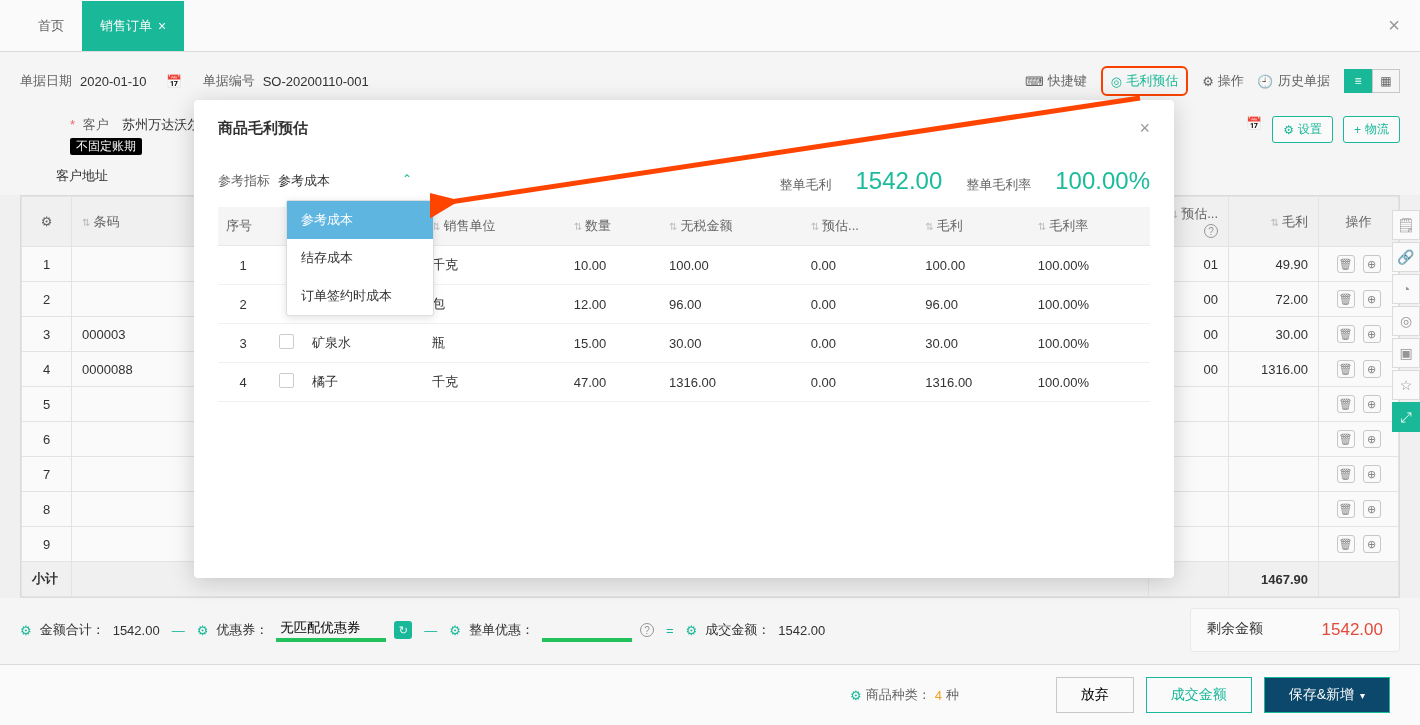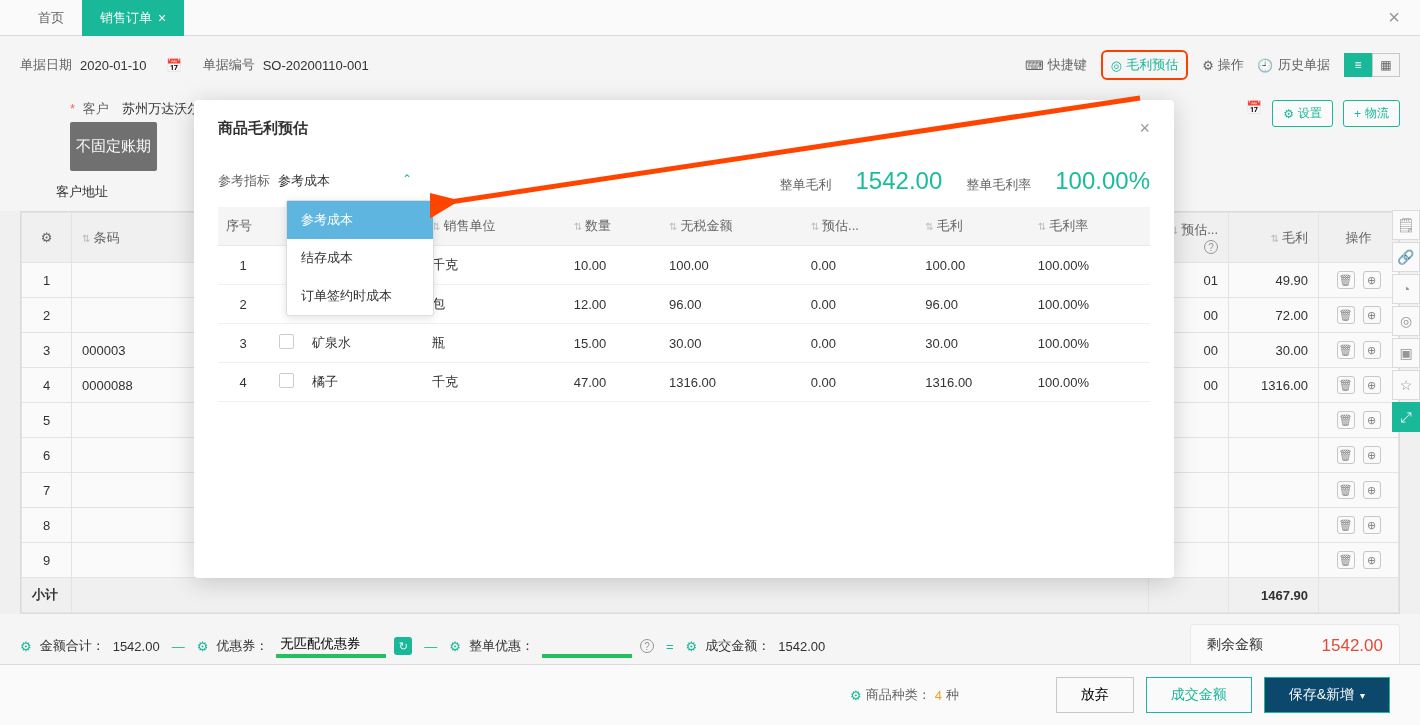--- a/index.html
+++ b/index.html
@@ -1,19 +1,19 @@
 <!DOCTYPE html>
 <html><head>
 <meta charset="utf-8">
 <style>
 * { box-sizing: border-box; margin: 0; padding: 0; }
 body { font-family: "Helvetica Neue", Arial, "PingFang SC", "Microsoft YaHei", sans-serif; font-size: 13px; color: #333; background: #f5f5f5; width: 1420px; height: 725px; overflow: hidden; position: relative; }
 
 
-.top-bar { display: flex; align-items: center; background: #fff; border-bottom: 1px solid #e0e0e0; height: 36px; padding-left: 20px; }
+.top-bar { display: flex; align-items: center; background: #fff; border-bottom: 1px solid #e0e0e0; height: 52px; padding-left: 20px; }
 .top-tab { padding: 0 18px; height: 50px; display: flex; align-items: center; color: #666; cursor: pointer; }
 .top-tab.active { background: #1abc9c; color: #fff; font-weight: 500; }
 .top-tab .close-x { margin-left: 6px; font-size: 14px; }
 .top-close { margin-left: auto; margin-right: 20px; font-size: 20px; color: #999; cursor: pointer; }
 
 
 .doc-header { display: flex; align-items: center; padding: 14px 20px; background: #fafafa; position: relative; }
 .doc-header .lbl { color: #666; margin-right: 8px; }
 .doc-header .val { color: #333; margin-right: 20px; }
 .doc-header .cal-icon { color: #1abc9c; margin-right: 20px; }
@@ -22,21 +22,21 @@
 .toolbar-link.highlighted { border: 2px solid #ff4400; border-radius: 6px; padding: 4px 8px; color: #1abc9c; }
 .view-toggle { display: flex; }
 .view-toggle div { width: 28px; height: 24px; border: 1px solid #ccc; display:flex; align-items:center; justify-content:center; font-size:12px; color:#666; }
 .view-toggle div.active { background:#1abc9c; color:#fff; border-color:#1abc9c; }
 
 
 .cust-row { display:flex; align-items:flex-start; padding: 6px 20px 6px 70px; background:#fafafa; position:relative; }
 .cust-row .req { color:#f56c6c; margin-right:4px; }
 .cust-row .lbl { color:#666; margin-right:10px; }
 .cust-row .cust-name { color:#333; }
-.cust-badge { background:#737373; color:#fff; font-size:15px; padding:15px 6px; border-radius:2px; margin-top:4px; display:inline-block; }
+.cust-badge { background:#000000; color:#fff; font-size:12px; padding:0 6px; border-radius:2px; margin-top:4px; display:inline-block; }
 .cust-actions { margin-left:auto; display:flex; gap:10px; }
 .mini-btn { border:1px solid #1abc9c; color:#1abc9c; padding:4px 10px; border-radius:3px; background:#fff; cursor:pointer; font-size:12px; display:flex; align-items:center; gap:4px; }
 .addr-row { display:flex; align-items:center; padding:6px 20px 10px 56px; background:#fafafa; }
 
 
 .bg-table-wrap { margin: 0 20px; background:#fff; border:1px solid #e0e0e0; }
 .bg-table { width:100%; border-collapse: collapse; }
 .bg-table th, .bg-table td { border:1px solid #e8e8e8; padding:8px 10px; text-align:left; height:32px; font-size:13px; }
 .bg-table th { background:#f5f5f5; color:#666; font-weight:normal; }
 .bg-table th.right, .bg-table td.right { text-align:right; }

